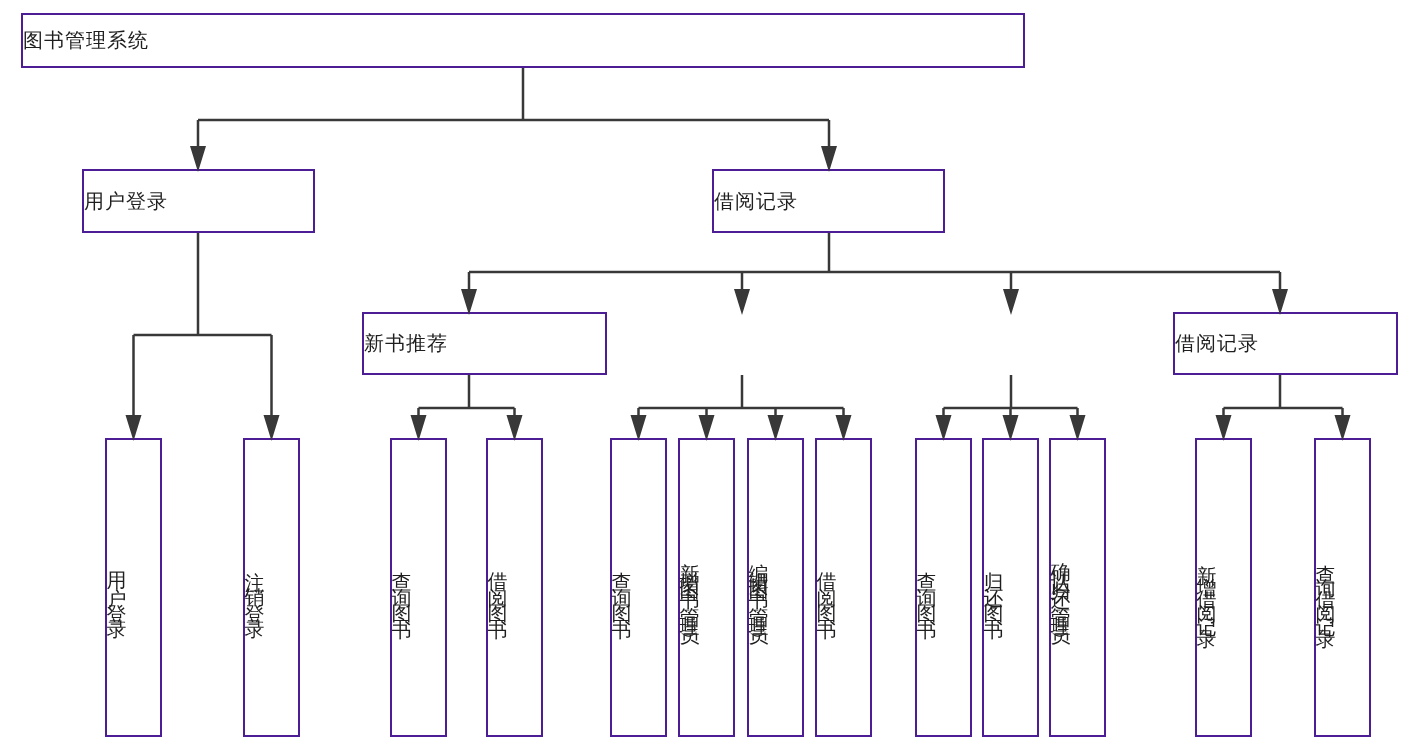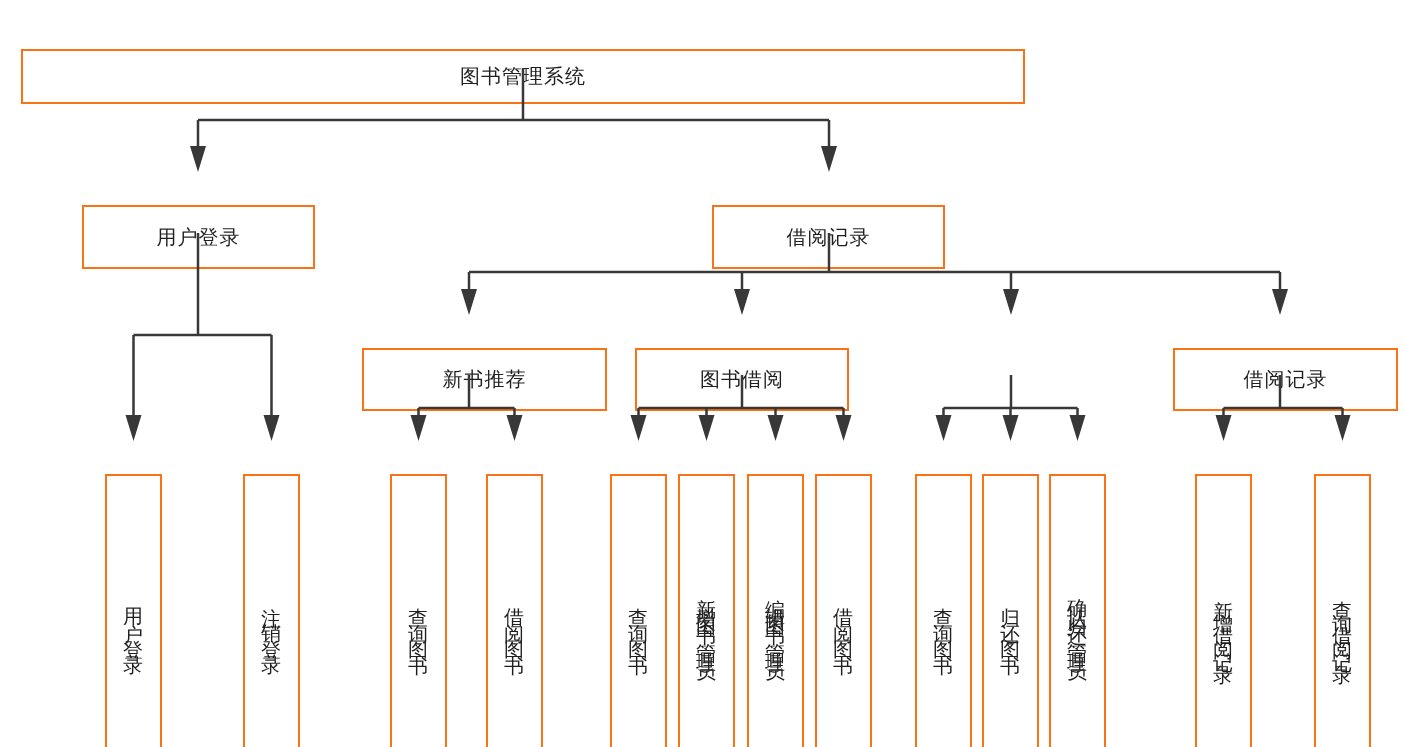--- a/index.html
+++ b/index.html
@@ -7,27 +7,26 @@
     position:relative;
     width:1405px;height:747px;
     background:#ffffff;
     overflow:hidden;
     font-family:"Liberation Sans", sans-serif;
     color:#1f1f1f;
   }
   .node{
     position:absolute;
     background:#ffffff;
-    border:2px solid #f97316;
+    border:2px solid #4c1d95;
     display:flex;
     align-items:center;
-    justify-content:center;
+    justify-content:flex-start;
     box-sizing:border-box;
     z-index:2;
-    margin-top:36px;
   }
   .hlabel{
     font-size:20px;
     letter-spacing:1px;
     white-space:nowrap;
   }
   .leaf .vlabel{
     writing-mode:vertical-rl;
     text-orientation:mixed;
     font-size:20px;
@@ -70,23 +69,20 @@
 
   <div class="node" style="left:82px;top:169px;width:233px;height:64px">
     <span class="hlabel">用户登录</span>
   </div>
   <div class="node" style="left:712px;top:169px;width:233px;height:64px">
     <span class="hlabel">借阅记录</span>
   </div>
 
   <div class="node" style="left:362px;top:312px;width:245px;height:63px">
     <span class="hlabel">新书推荐</span>
-  </div>
-  <div class="node" style="left:635px;top:312px;width:214px;height:63px">
-    <span class="hlabel">图书借阅</span>
   </div>
   <div class="node" style="left:1173px;top:312px;width:225px;height:63px">
     <span class="hlabel">借阅记录</span>
   </div>
 
   <div class="node leaf" style="left:105px;top:438px;width:57px;height:299px">
     <span class="vlabel" style="letter-spacing: 16px;">用户登录</span>
   </div>
   <div class="node leaf" style="left:243px;top:438px;width:57px;height:299px">
     <span class="vlabel" style="letter-spacing: 16px;">注销登录</span>

